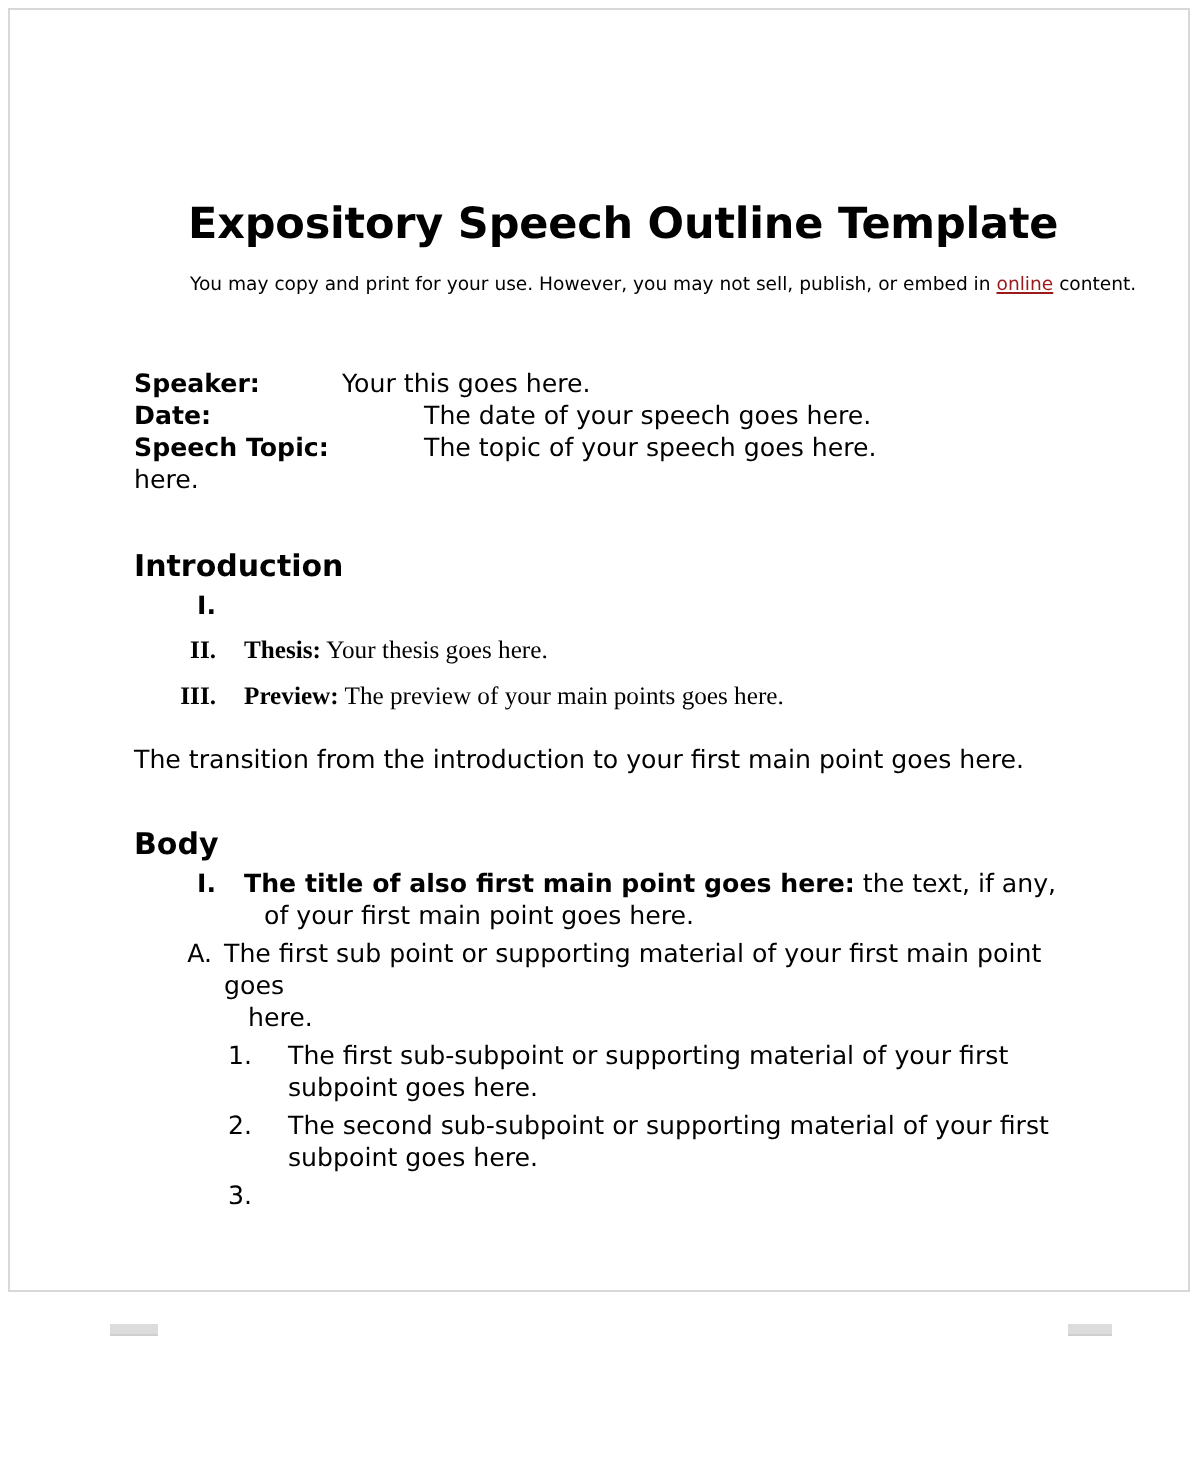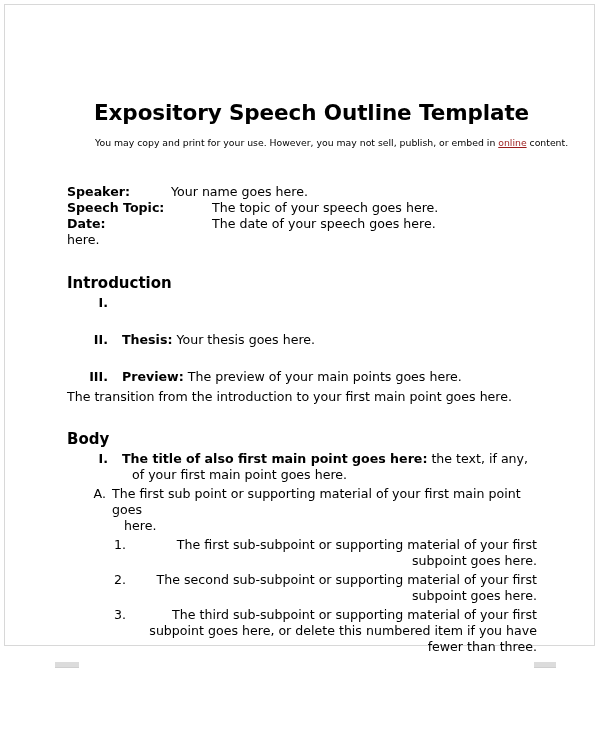--- a/index.html
+++ b/index.html
@@ -106,39 +106,39 @@
   }
   .otext { flex: 1 1 auto; }
   .otext b { font-weight: bold; }
 
   
   .lvl1 { padding-left: 15px; }
   .lvl1 > .marker { width: 26px; }
   .lvl1 > .otext  { padding-left: 14px; text-indent: -10px; margin-left: 10px; }
 
   
-  .gap-top { margin-top: 21px; }
+  .gap-top { margin-top: 7px; font-family: Liberation Serif, serif; }
 
   
   .lvl2 { padding-left: 25px; }
   .lvl2 > .marker { width: 14px; font-weight: normal; }
   .lvl2 > .otext  { padding-left: 6px; text-indent: 0; }
   .lvl2 > .otext .cont { display: block; padding-left: 12px; }
 
   
   .lvl3 { padding-left: 45px; }
   .lvl3 > .marker { width: 14px; font-weight: normal; }
-  .lvl3 > .otext  { padding-left: 18px; text-align: right; }
+  .lvl3 > .otext  { padding-left: 18px; }
   .lvl3 > .otext .cont { display: block; padding-left: 0; }
 
   
   .plain-para {
     font-size: 12.6px;
     line-height: 1.27;
-    margin: 4px 0 0 0;
+    margin: 15px 0 0 0;
   }
 
   
   .footer-mark {
     position: absolute;
     height: 5px;
     background: #dcdcdc;
     border-bottom: 1px solid #cfcfcf;
   }
   #footer-mark-left  { left: 50px;  top: 657px; width: 24px; }
@@ -152,33 +152,33 @@
   <div id="doc">
 
     <h1 class="doc-title">Expository Speech Outline Template</h1>
 
     <p class="doc-subtitle"><span>You may copy and print for your use. However, you may not sell, publish, or embed in </span><a class="link" href="#">online</a><span> content.</span></p>
 
     <div class="meta-block">
 
       <div class="meta-row">
         <span class="meta-label w-speaker">Speaker:</span>
-        <span class="meta-value">Your name goes here.</span>
+        <span class="meta-value">Your this goes here.</span>
+      </div>
+
+      <div class="meta-row">
+        <span class="meta-label w-std">Date:</span>
+        <span class="meta-value">The date of your speech goes here.</span>
       </div>
 
       <div class="meta-row">
         <span class="meta-label w-std">Speech Topic:</span>
         <span class="meta-value">The topic of your speech goes here.</span>
       </div>
 
-      <div class="meta-row">
-        <span class="meta-label w-std">Date:</span>
-        <span class="meta-value">The date of your speech goes here.</span>
-      </div>
-
 
       <div class="meta-tail">here.</div>
 
     </div>
 
     <div id="introduction-section">
 
       <h2 class="section-heading">Introduction</h2>
 
       <div class="outline">
@@ -224,21 +224,20 @@
           <span class="otext"><span>The first sub-subpoint or supporting material of your first</span><span class="cont">subpoint goes here.</span></span>
         </div>
 
         <div class="oitem lvl3">
           <span class="marker">2.</span>
           <span class="otext"><span>The second sub-subpoint or supporting material of your first</span><span class="cont">subpoint goes here.</span></span>
         </div>
 
         <div class="oitem lvl3">
           <span class="marker">3.</span>
-          <span class="otext"><span>The third sub-subpoint or supporting material of your first</span><span class="cont">subpoint goes here, or delete this numbered item if you have fewer than three.</span></span>
         </div>
 
       </div>
 
     </div>
 
   </div>
 
   <div class="footer-mark" id="footer-mark-left"></div>
   <div class="footer-mark" id="footer-mark-right"></div>

